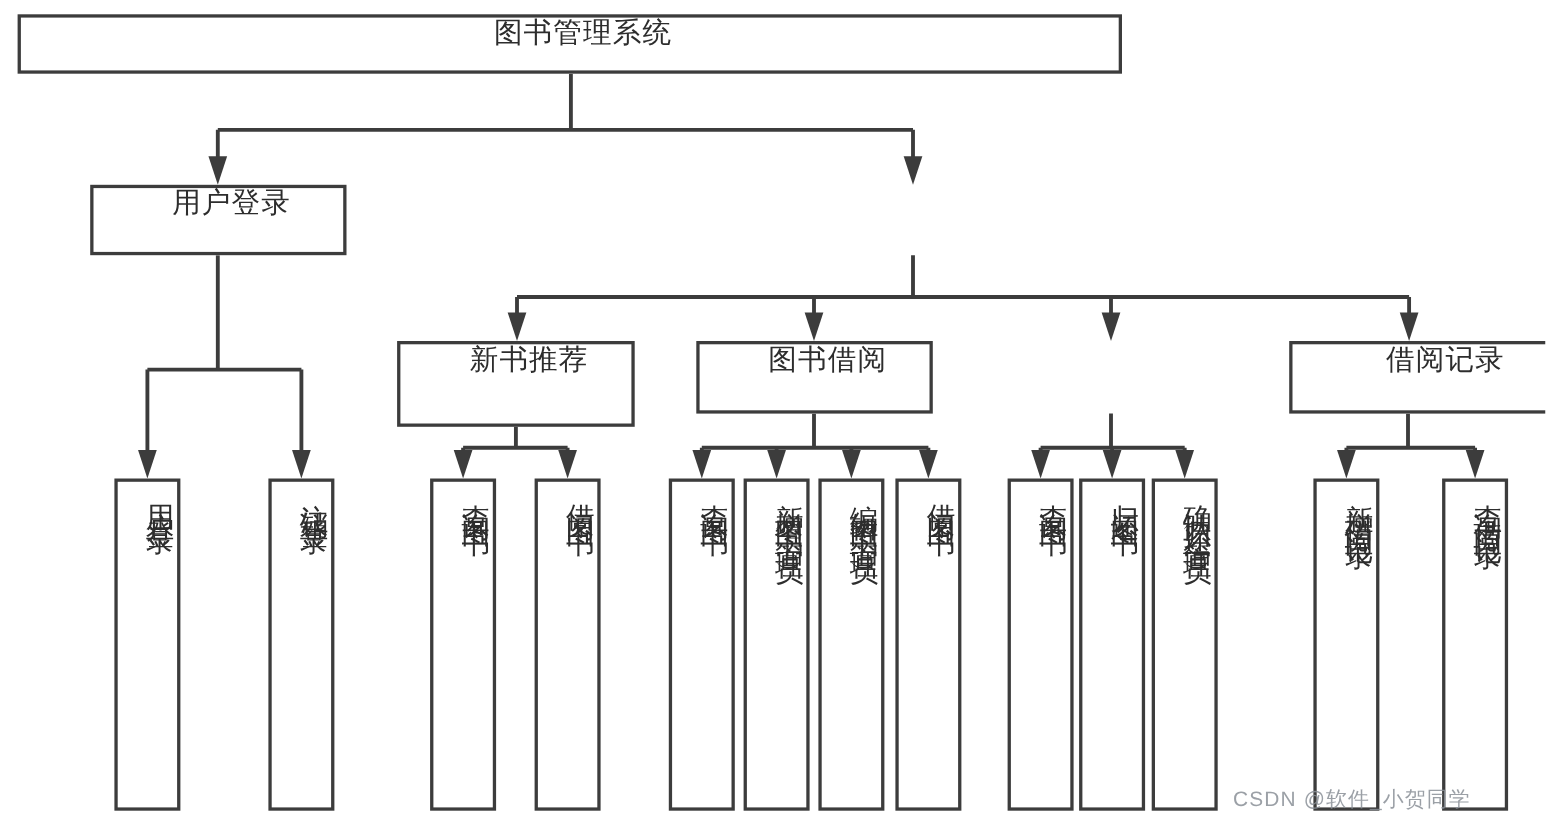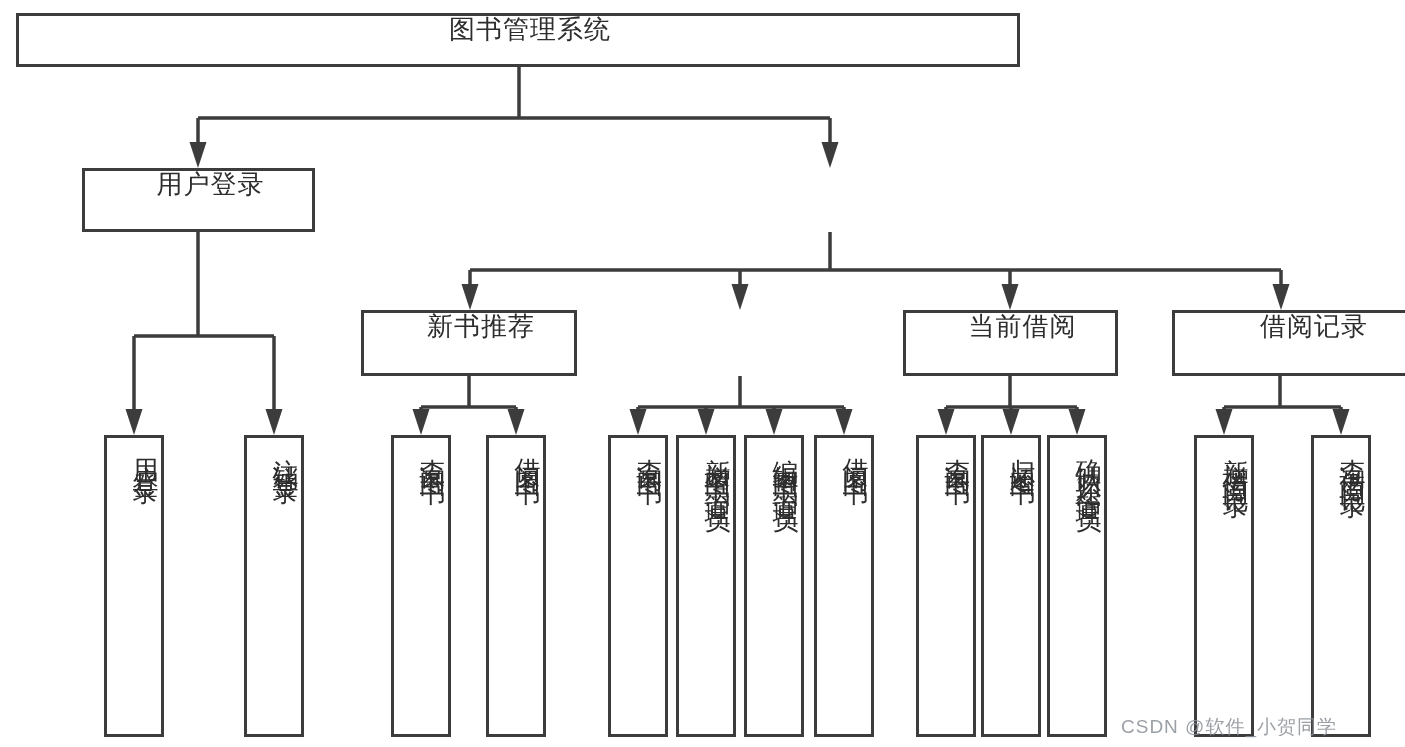--- a/index.html
+++ b/index.html
@@ -97,25 +97,25 @@
   </svg>
 
   <div class="box" style="left:16px;top:13px;width:1004px;height:54px">
     <span class="lbl">图书管理系统</span>
   </div>
 
   <div class="box" style="left:82px;top:168px;width:233px;height:64px">
     <span class="lbl">用户登录</span>
   </div>
 
-  <div class="box" style="left:361px;top:310px;width:216px;height:66px">
+  <div class="box" style="left:361px;top:310px;width:216px;height:78px">
     <span class="lbl">新书推荐</span>
   </div>
-  <div class="box" style="left:903px;top:310px;width:215px;height:66px">
-    <span class="lbl">当前借阅</span>
+  <div class="box" style="left:633px;top:310px;width:215px;height:66px">
+    <span class="lbl">图书借阅</span>
   </div>
   <div class="box" style="left:1172px;top:310px;width:260px;height:66px">
     <span class="lbl">借阅记录</span>
   </div>
 
   <div class="box" style="left:104px;top:435px;width:60px;height:302px">
     <span class="vlbl">用户登录</span>
   </div>
   <div class="box" style="left:244px;top:435px;width:60px;height:302px">
     <span class="vlbl">注销登录</span>

